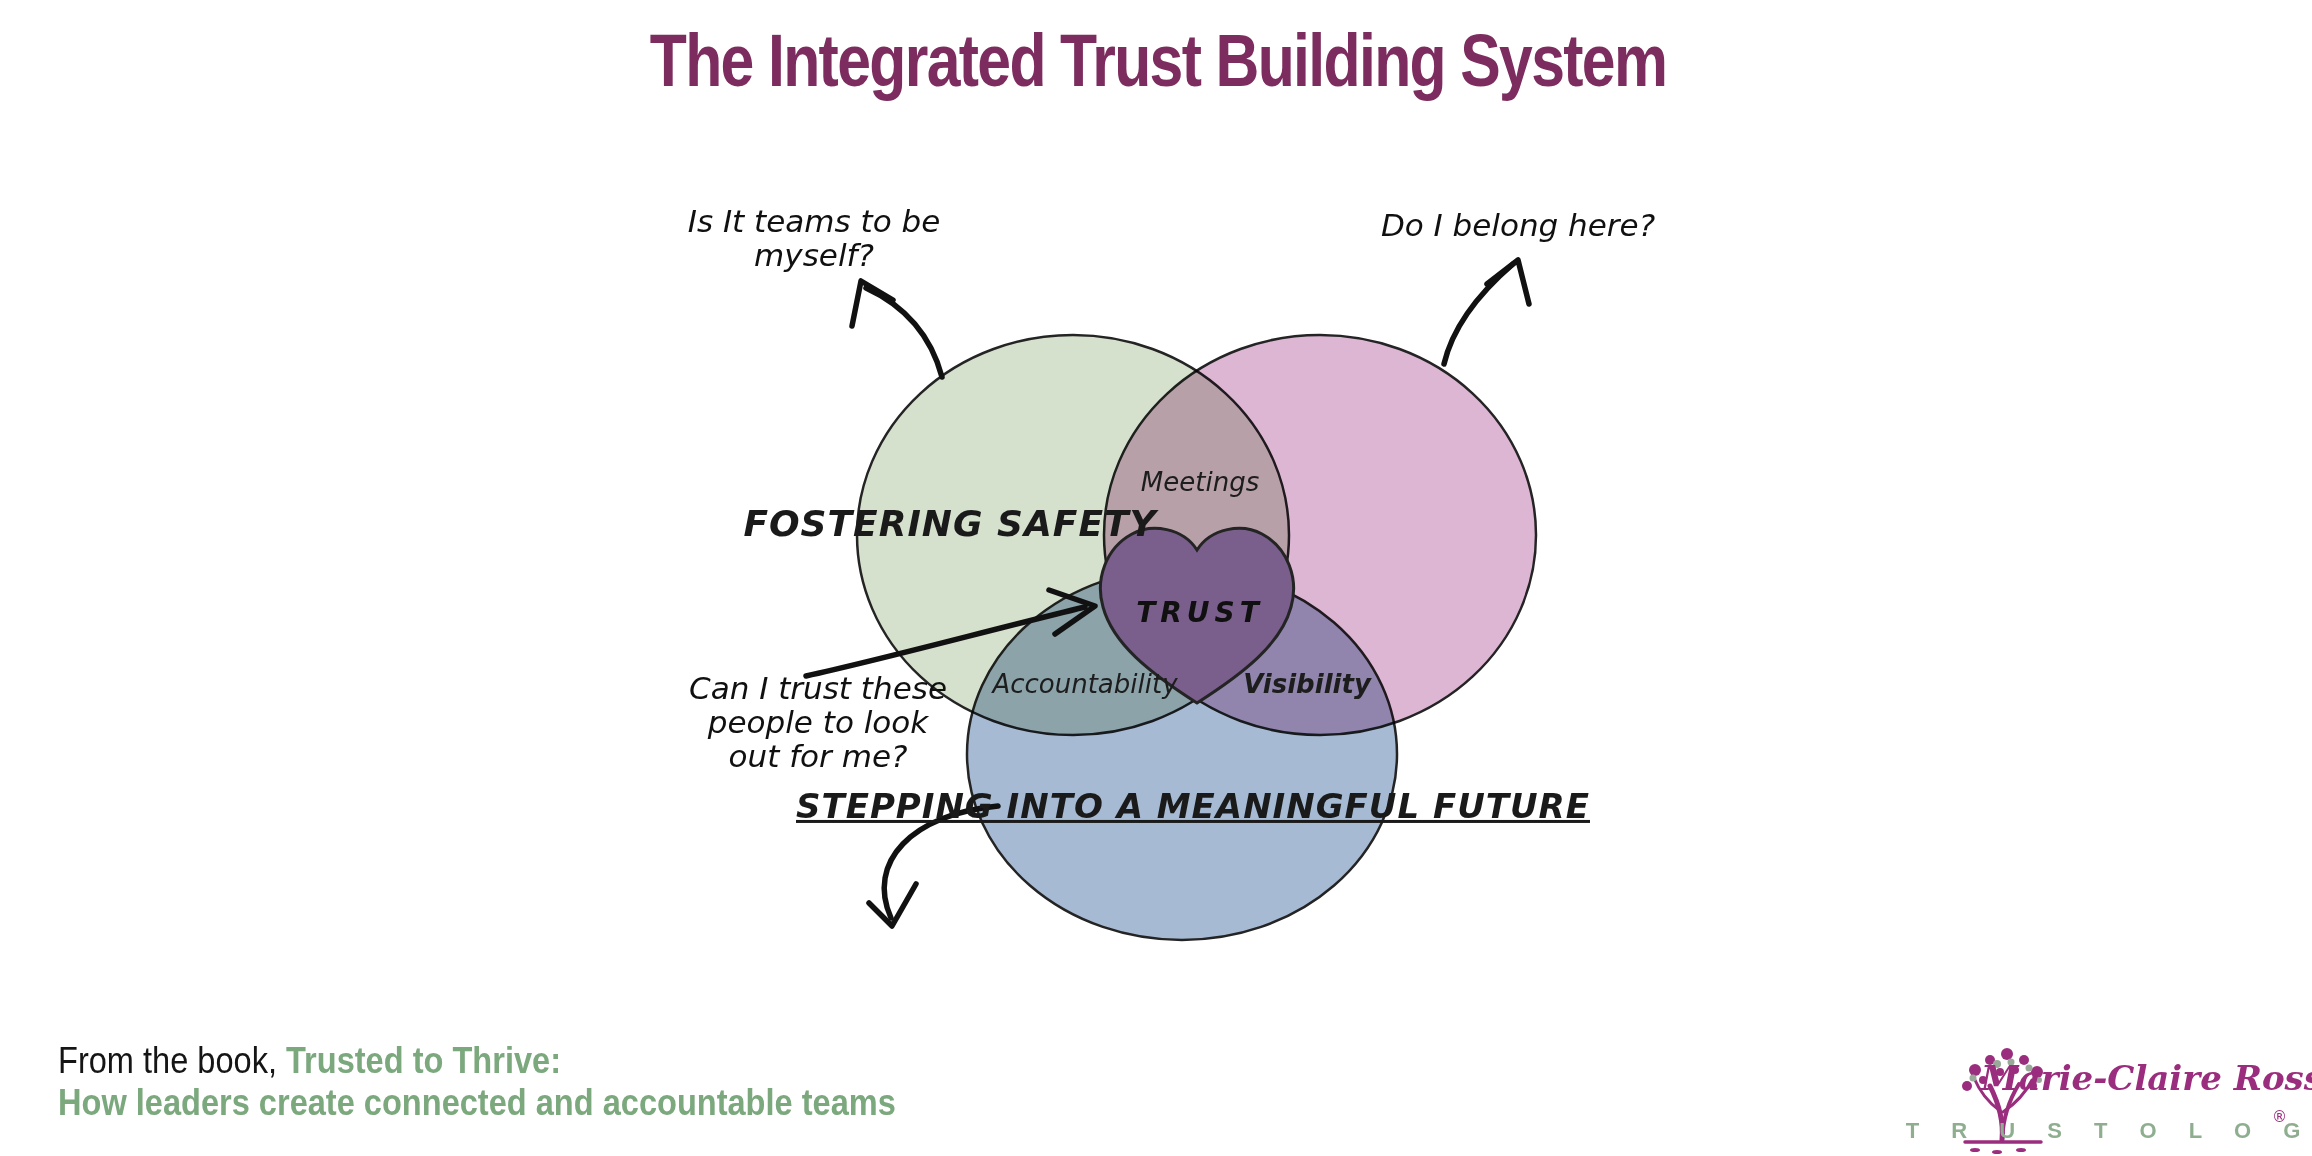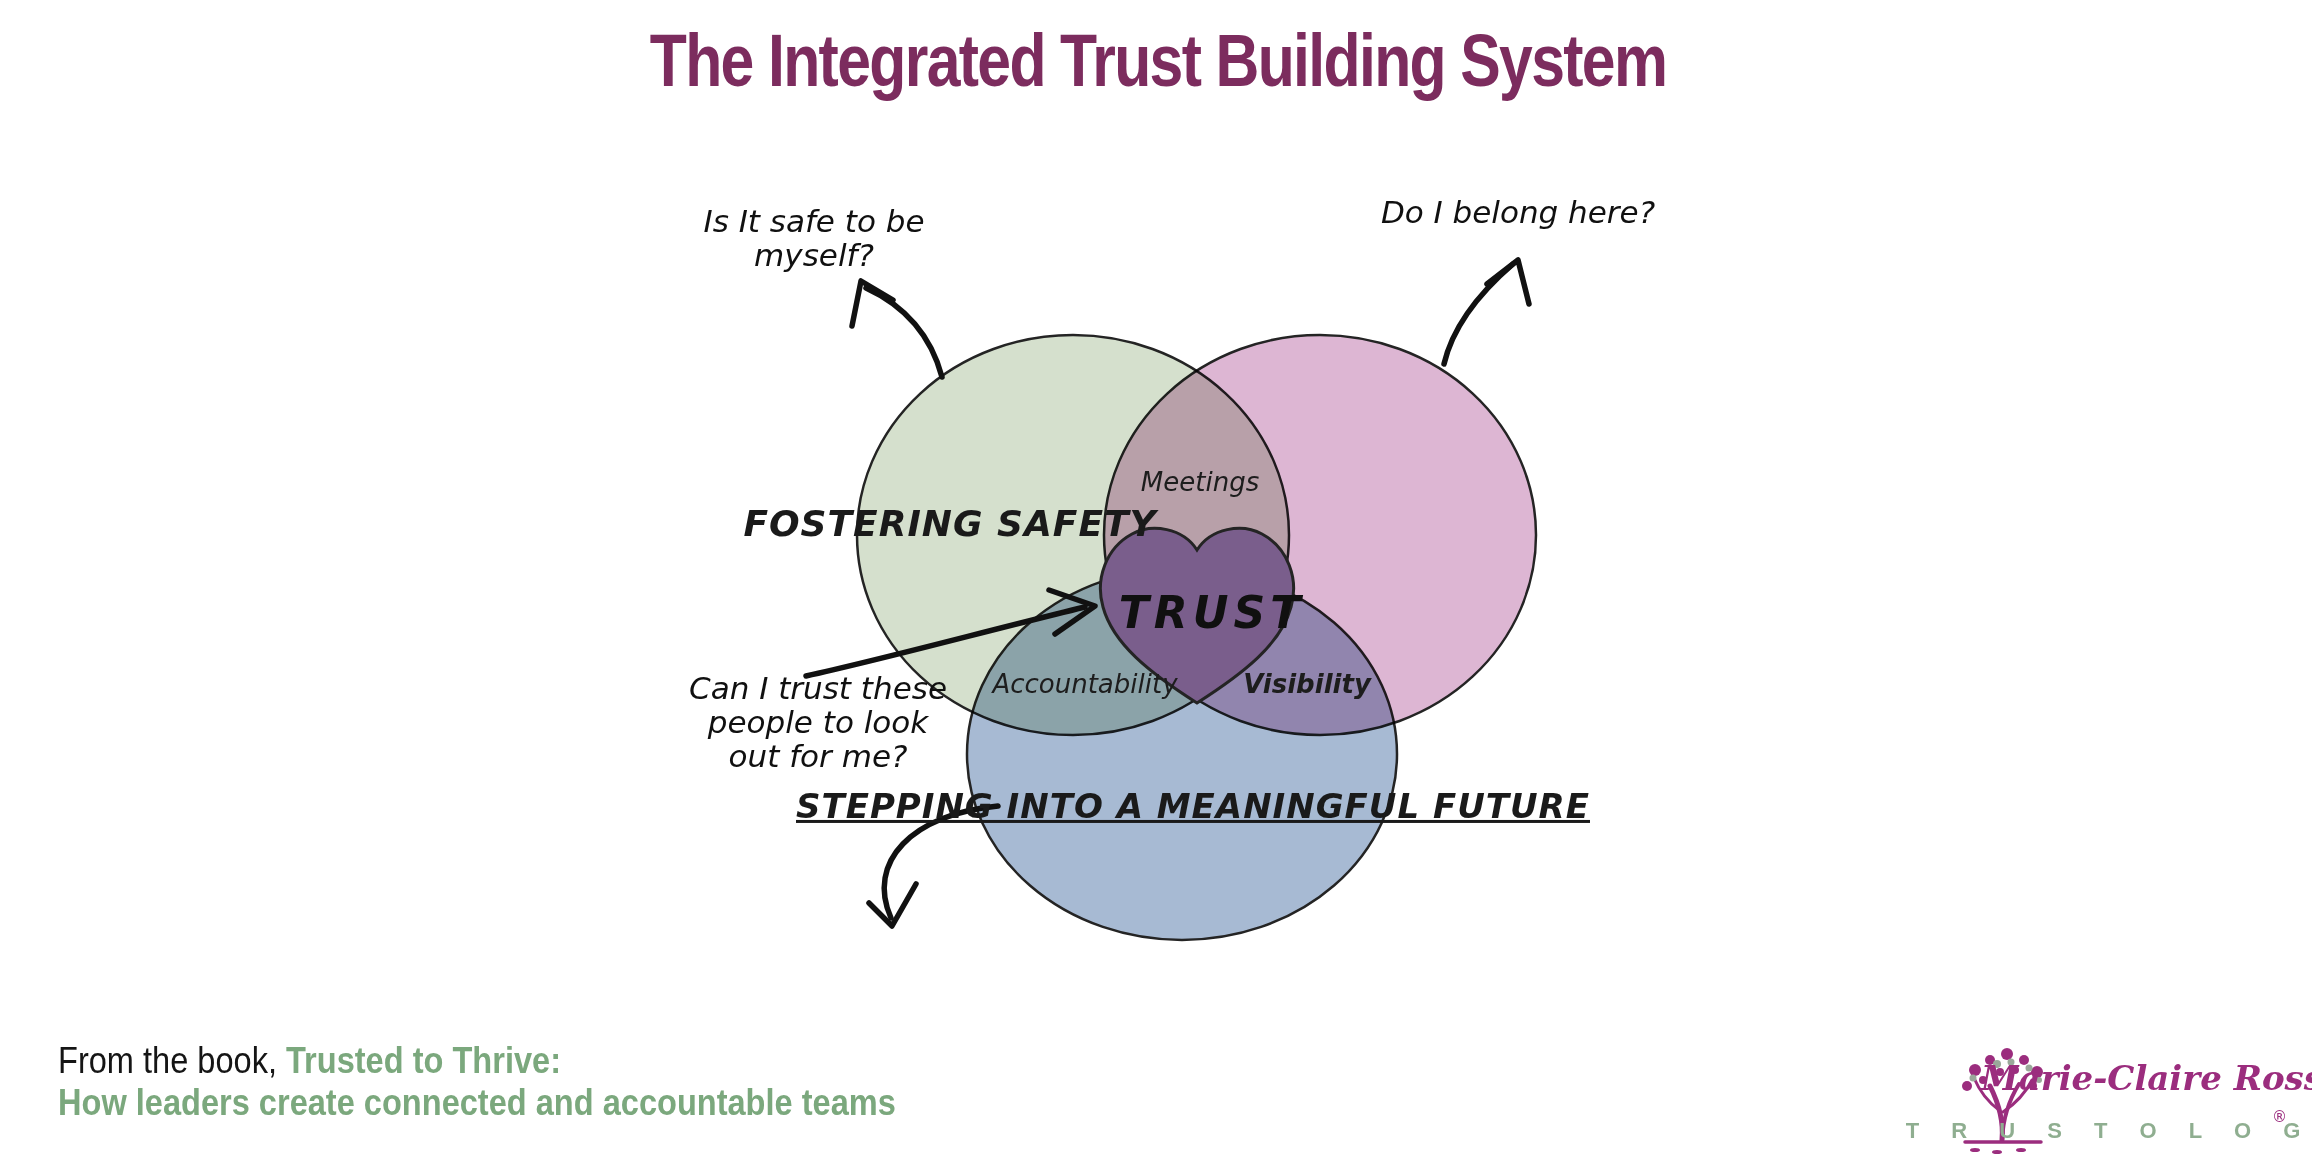--- a/index.html
+++ b/index.html
@@ -46,25 +46,24 @@
     font-style: italic;
     font-weight: 500;
     font-size: 26px;
     color: #1d1d1d;
     white-space: nowrap;
   }
 
   .trust-label {
     font-style: italic;
     font-weight: 700;
-    font-size: 44px;
+    font-size: 28px;
     letter-spacing: 5px;
     color: #101010;
     white-space: nowrap;
-    margin-left: 12px;
   }
 
   .question {
     font-style: italic;
     font-weight: 500;
     font-size: 31px;
     line-height: 1.1;
     color: #101010;
     white-space: pre-line;
   }
@@ -187,23 +186,23 @@
   <div class="abs ctr circle-label blue pre" style="left:1193px; top:806px;">STEPPING INTO A
 MEANINGFUL
 FUTURE</div>
 
   <div class="abs ctr overlap-label" style="left:1200px; top:482px;">Meetings</div>
   <div class="abs ctr overlap-label" style="left:1085px; top:684px;">Accountability</div>
   <div class="abs ctr overlap-label" style="left:1307px; top:684px;font-weight:bold;">Visibility</div>
 
   <div class="abs ctr trust-label" style="left:1200px; top:612px;">TRUST</div>
 
-  <div class="abs ctr question" style="left:814px; top:238px;">Is It safe to be
+  <div class="abs ctr question" style="left:814px; top:238px;">Is It teams to be
 myself?</div>
-  <div class="abs ctr question" style="left:1518px; top:212px;">Do I belong here?</div>
+  <div class="abs ctr question" style="left:1518px; top:225px;">Do I belong here?</div>
   <div class="abs ctr question" style="left:778px; top:722px;margin-left:40px;">Can I trust these
 people to look
 out for me?</div>
 
   <div class="abs footer">
     <div><span class="plain">From the book, </span><span class="accent">Trusted to Thrive:</span></div>
     <div class="accent">How leaders create connected and accountable teams</div>
   </div>
 
   <div class="abs ctr logo-name">Marie-Claire Ross</div>

